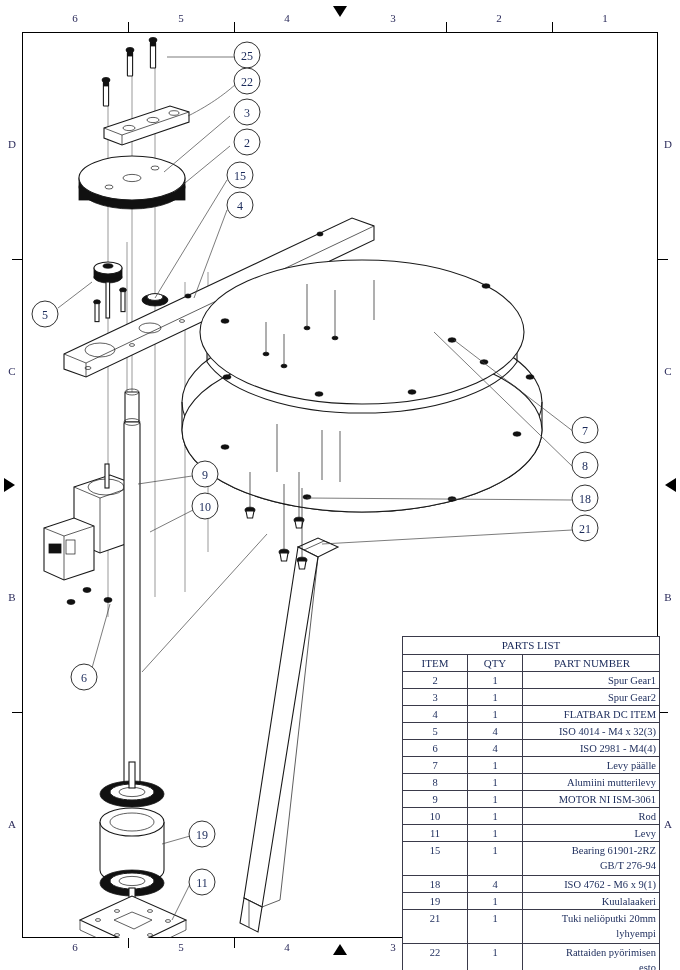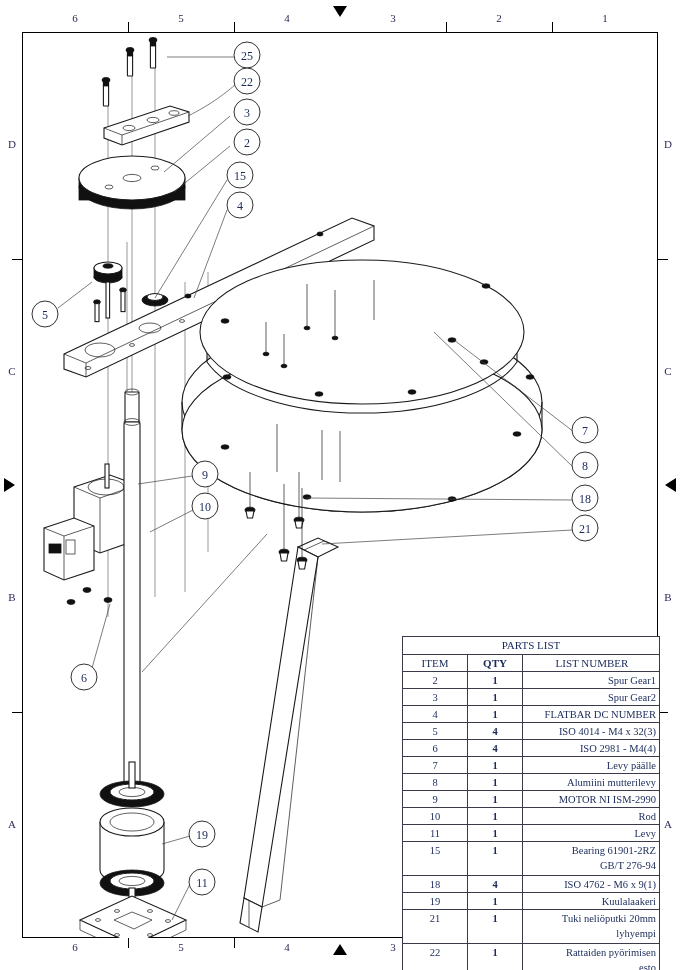--- a/index.html
+++ b/index.html
@@ -31,21 +31,21 @@
   
   #view{position:absolute;left:22px;top:32px;width:636px;height:906px;}
 
   
   #parts-list{position:absolute;left:402px;top:636px;width:258px;
       border-collapse:collapse;font-size:10.5px;background:#fff;}
   #parts-list td,#parts-list th{border:1px solid #3a3a4a;padding:0 3px;
       height:16px;line-height:15px;color:#1a2a5a;font-weight:normal;}
   #parts-list .t-title{text-align:center;font-size:11px;height:17px;}
   #parts-list .c-item{width:58px;text-align:center;}
-  #parts-list .c-qty{width:48px;text-align:center;font-weight:bold;}
+  #parts-list .c-qty{width:48px;text-align:center;}
   #parts-list .c-pn{text-align:right;padding-left:5px;}
   #parts-list .hdr td{text-align:center;font-size:11px;margin-left:44px;}
   #parts-list .two-line{height:32px;line-height:15px;vertical-align:top;padding-top:1px;}
 </style>
 </head>
 <body>
 
 <div id="sheet">
 
   <div class="frame-border"></div>
@@ -406,36 +406,36 @@
   </svg>
 
   <table id="parts-list">
     <tbody id="pl-body">
         <tr>
           <td class="t-title" colspan="3">PARTS LIST</td>
         </tr>
         <tr class="hdr">
           <td class="c-item">ITEM</td>
           <td class="c-qty">QTY</td>
-          <td class="c-pn">LIST NUMBER</td>
+          <td class="c-pn">PART NUMBER</td>
         </tr>
         <tr>
           <td class="c-item">2</td>
           <td class="c-qty">1</td>
           <td class="c-pn">Spur Gear1</td>
         </tr>
         <tr>
           <td class="c-item">3</td>
           <td class="c-qty">1</td>
           <td class="c-pn">Spur Gear2</td>
         </tr>
         <tr>
           <td class="c-item">4</td>
           <td class="c-qty">1</td>
-          <td class="c-pn">FLATBAR DC NUMBER</td>
+          <td class="c-pn">FLATBAR DC ITEM</td>
         </tr>
         <tr>
           <td class="c-item">5</td>
           <td class="c-qty">4</td>
           <td class="c-pn">ISO 4014 - M4 x 32(3)</td>
         </tr>
         <tr>
           <td class="c-item">6</td>
           <td class="c-qty">4</td>
           <td class="c-pn">ISO 2981 - M4(4)</td>
@@ -446,21 +446,21 @@
           <td class="c-pn">Levy päälle</td>
         </tr>
         <tr>
           <td class="c-item">8</td>
           <td class="c-qty">1</td>
           <td class="c-pn">Alumiini mutterilevy</td>
         </tr>
         <tr>
           <td class="c-item">9</td>
           <td class="c-qty">1</td>
-          <td class="c-pn">MOTOR NI ISM-2990</td>
+          <td class="c-pn">MOTOR NI ISM-3061</td>
         </tr>
         <tr>
           <td class="c-item">10</td>
           <td class="c-qty">1</td>
           <td class="c-pn">Rod</td>
         </tr>
         <tr>
           <td class="c-item">11</td>
           <td class="c-qty">1</td>
           <td class="c-pn">Levy</td>

